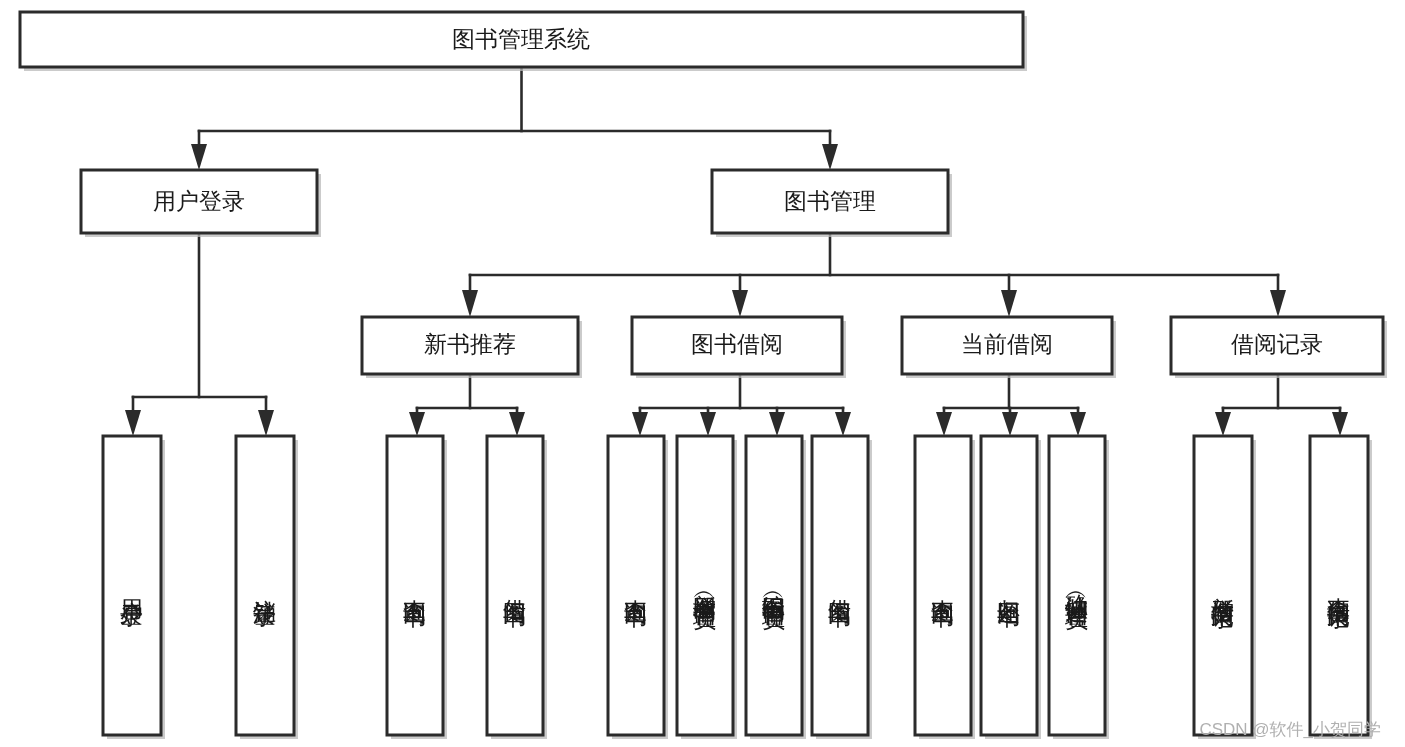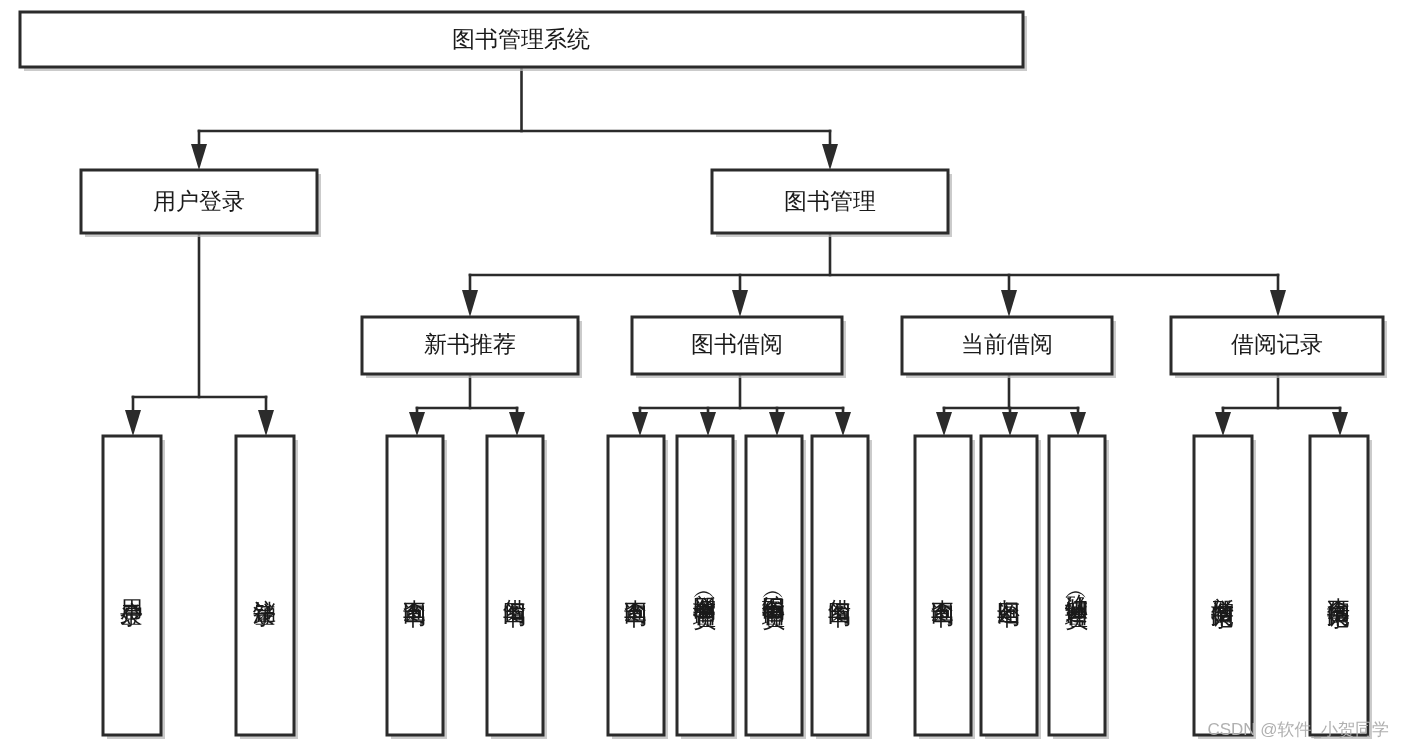--- a/index.html
+++ b/index.html
@@ -50,21 +50,21 @@
     font-family: "Liberation Sans", "DejaVu Sans", sans-serif;
     font-size: 23px;
     fill: #1a1a1a;
     writing-mode: vertical-rl;
     text-orientation: upright;
     text-anchor: middle;
     letter-spacing: 2px;
   }
   .watermark {
     position: absolute;
-    right: 16px;
+    right: 24px;
     bottom: 6px;
     font-family: "Liberation Sans", "DejaVu Sans", sans-serif;
     font-size: 17px;
     color: #b0b0b0;
     white-space: nowrap;
     user-select: none;
   }
 </style>
 </head>
 <body>

